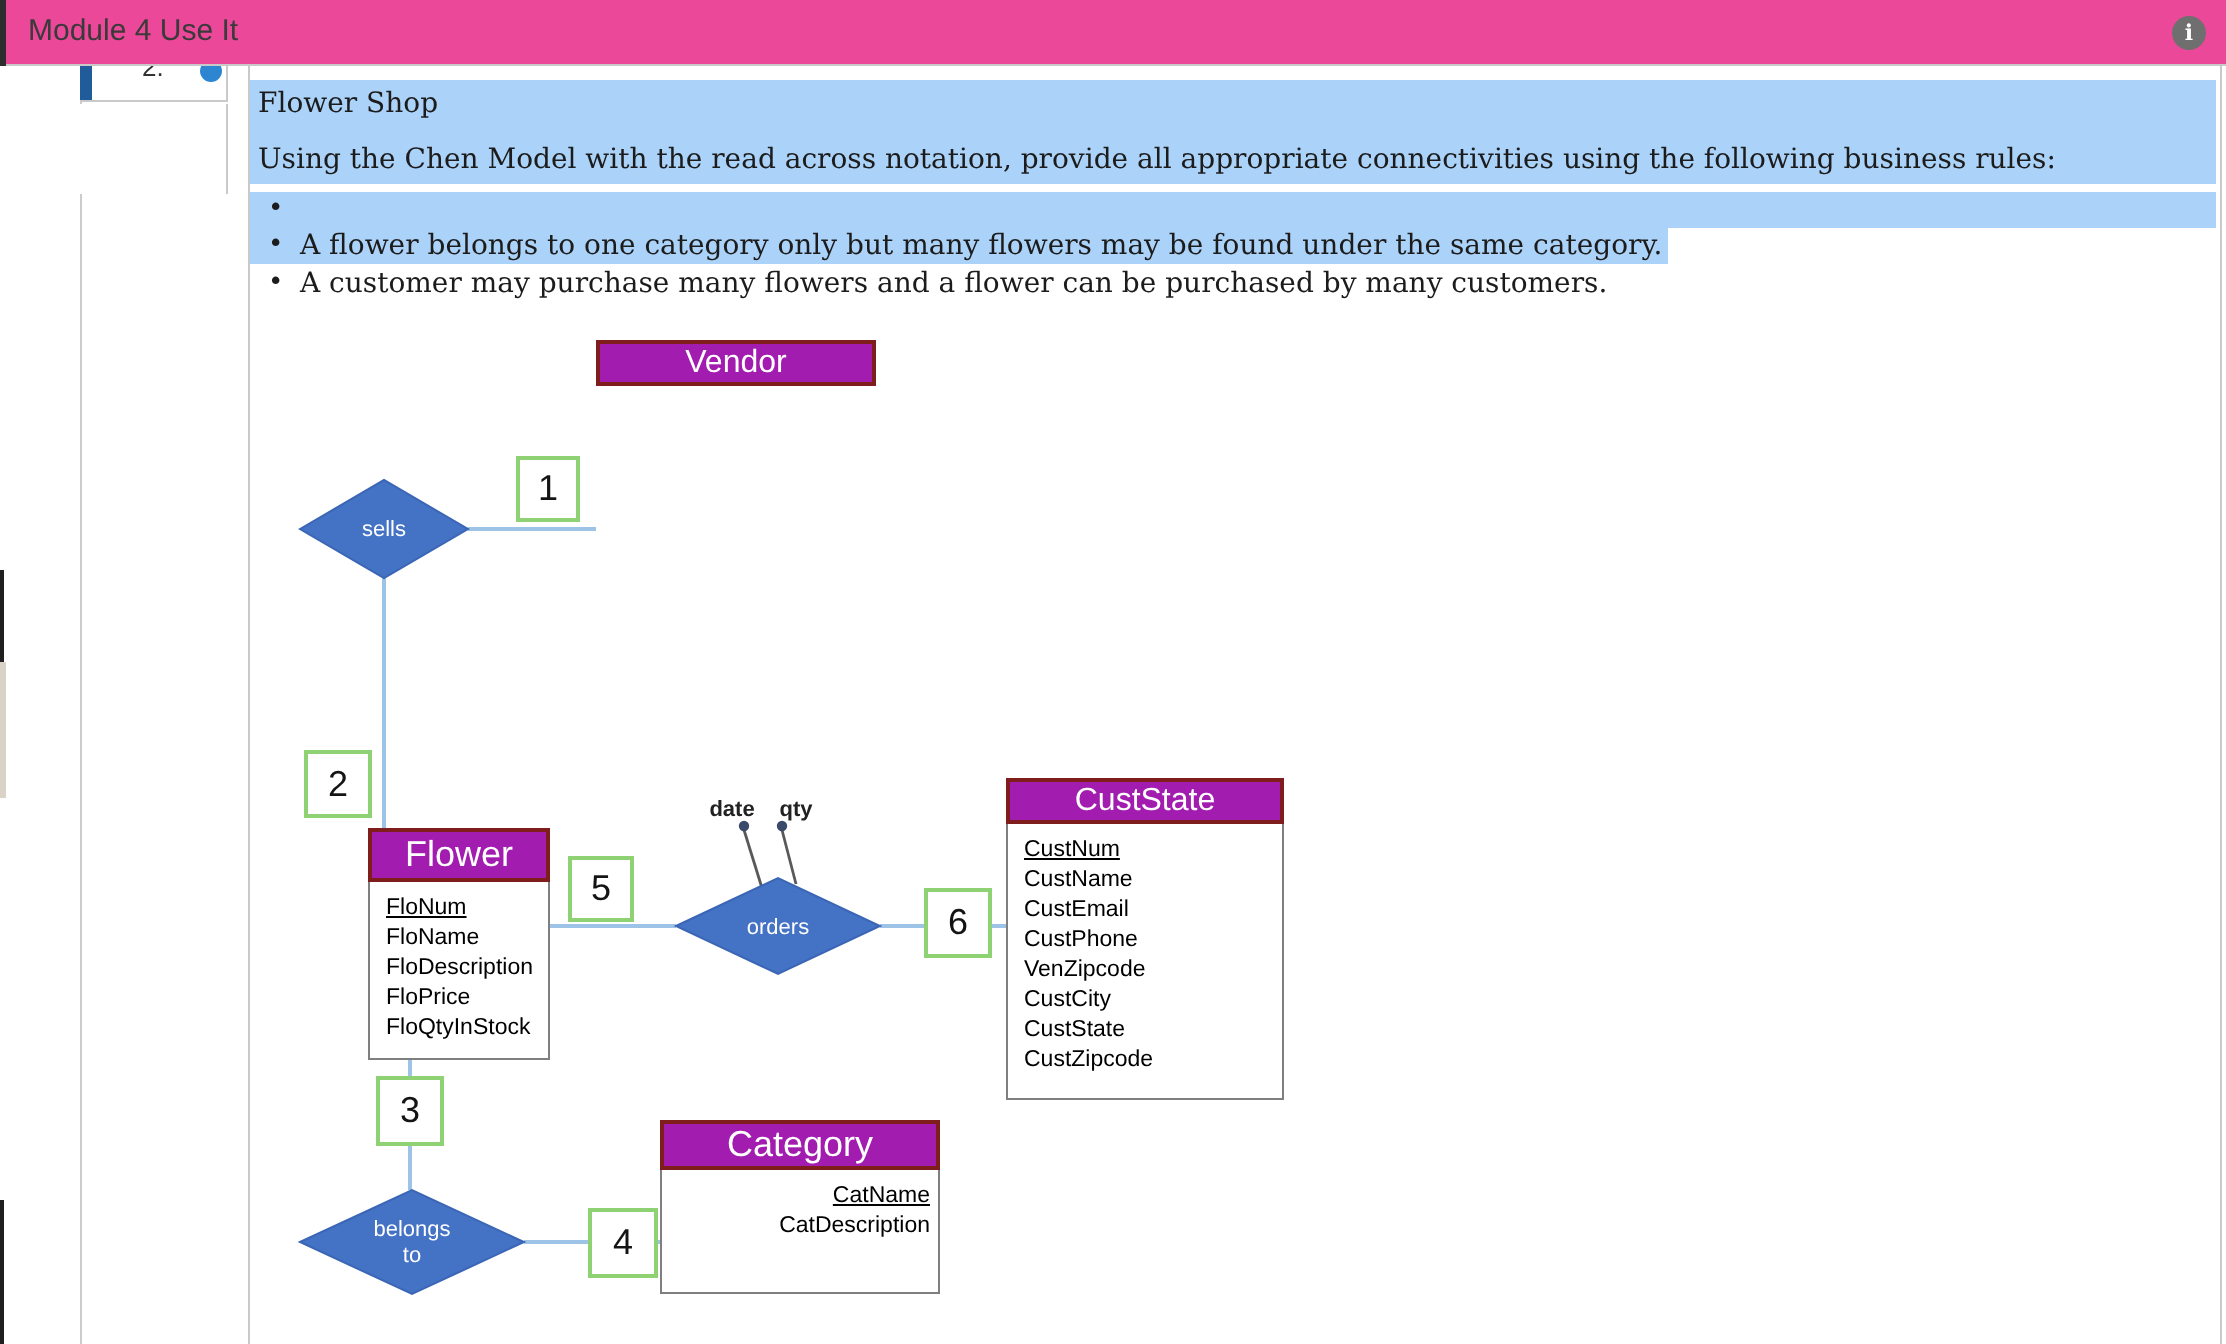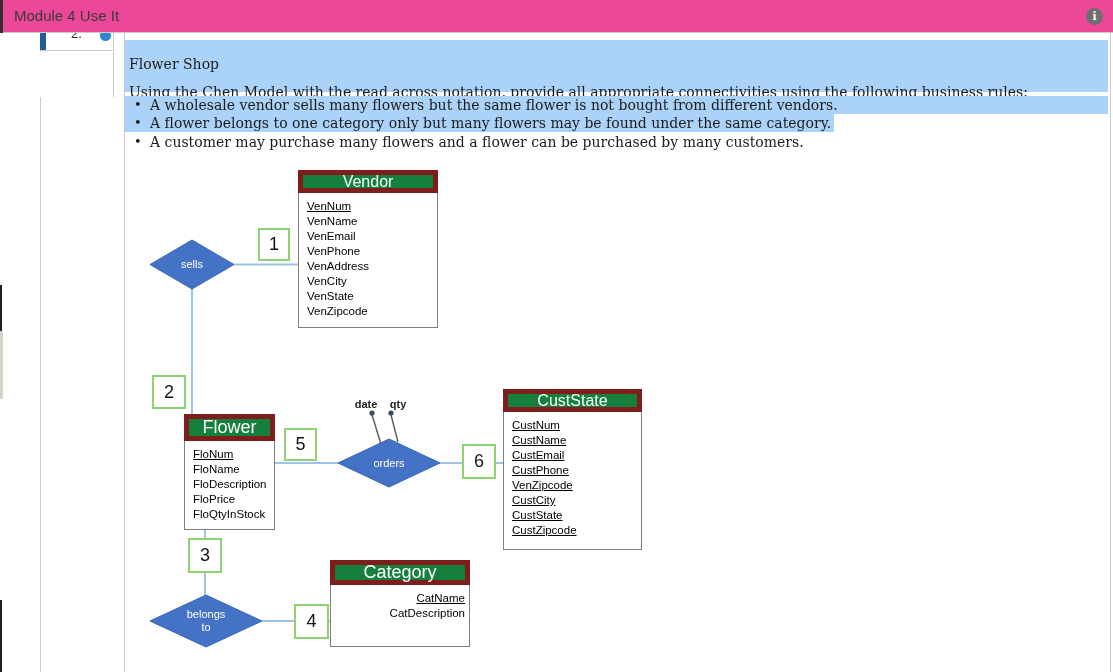--- a/index.html
+++ b/index.html
@@ -33,36 +33,36 @@
   .sidebar-item2 { position:absolute; left:40px; top:52px; width:74px; height:45px;
                    border-right:1px solid #c9c9c9; background:#ffffff; }
 
   
   .panel { position:absolute; left:124px; top:33px; width:987px; height:639px;
            border-left:1px solid #c9c9c9; border-right:1px solid #c9c9c9; background:#ffffff; }
 
   .serif { font-family:"DejaVu Serif", serif; font-size:14px; color:#1c1c1c; }
 
   .para-block { position:absolute; left:125px; top:40px; width:983px; height:52px;
-                background:#abd2f8; padding:15px 0 0 4px; z-index:2; }
+                background:#abd2f8; padding:3px 0 0 4px; z-index:2; }
   .para-block .line1 { line-height:18px; }
   .para-block .line2 { line-height:18px; margin-top:10px; }
 
   .bullet-row { position:absolute; left:125px; width:983px; height:18px; line-height:18px;
                 display:flex; align-items:center; z-index:2; }
   .bullet-row .dot-b { width:10px; margin-left:9px; margin-right:6px; font-size:13px; color:#1c1c1c; }
   .hl-full { background:#abd2f8; }
   .hl-part { display:inline-flex; align-items:center; background:#abd2f8; height:18px; padding-right:3px; }
 
   
   .diagram-svg { position:absolute; left:0; top:0; width:1113px; height:672px;
                  z-index:1; pointer-events:none; }
 
   .entity { position:absolute; z-index:3; }
-  .entity-header { background:#15803d; border:5px solid #7f1d1d; color:#ffffff;
+  .entity-header { background:#a21caf; border:2px solid #7f1d1d; color:#ffffff;
                    display:flex; align-items:center; justify-content:center;
                    font-size:18px; font-weight:400; }
   .entity-body { background:#ffffff; border:1px solid #7f7f7f; border-top:none;
                  padding:6px 4px 0 8px; font-size:11.5px; color:#000000; }
   .attr-row { line-height:15px; white-space:nowrap; }
   .attr-row.pk { text-decoration:underline; }
 
   .num-box { position:absolute; z-index:4; background:#ffffff; border:2px solid #8ed273;
              display:flex; align-items:center; justify-content:center;
              font-size:18px; color:#141414; }
@@ -93,21 +93,20 @@
 
 <div class="panel"></div>
 
 <div class="para-block serif">
   <div class="line1">Flower Shop</div>
   <div class="line2">Using the Chen Model with the read across notation, provide all appropriate connectivities using the following business rules:</div>
 </div>
 
 <div class="bullet-row serif hl-full" style="top:96px">
   <span class="dot-b">•</span>
-  <span>A wholesale vendor sells many flowers but the same flower is not bought from different vendors.</span>
 </div>
 <div class="bullet-row serif" style="top:114px">
   <span class="hl-part">
     <span class="dot-b">•</span>
     <span>A flower belongs to one category only but many flowers may be found under the same category.</span>
   </span>
 </div>
 <div class="bullet-row serif" style="top:133px">
   <span class="dot-b">•</span>
   <span>A customer may purchase many flowers and a flower can be purchased by many customers.</span>
@@ -138,46 +137,36 @@
     <polygon points="150,621 206,595 262,621 206,647"></polygon>
   </g>
   <text x="192" y="268" class="diamond-label">sells</text>
   <text x="389" y="467" class="diamond-label">orders</text>
   <text x="206" y="618" class="diamond-label">belongs</text>
   <text x="206" y="631" class="diamond-label">to</text>
 </svg>
 
 <div class="entity" style="left:298px; top:170px; width:140px;">
   <div class="entity-header" style="height:23px; font-size:16px;">Vendor</div>
-  <div class="entity-body" style="height:135px;">
-      <div class="attr-row pk">VenNum</div>
-      <div class="attr-row">VenName</div>
-      <div class="attr-row">VenEmail</div>
-      <div class="attr-row">VenPhone</div>
-      <div class="attr-row">VenAddress</div>
-      <div class="attr-row">VenCity</div>
-      <div class="attr-row">VenState</div>
-      <div class="attr-row">VenZipcode</div>
-    </div>
 </div>
 
 <div class="entity" style="left:136px; top:414px; width:139px;padding-left:48px;">
   <div class="entity-header" style="height:27px;">Flower</div>
   <div class="entity-body" style="height:89px;">
       <div class="attr-row pk">FloNum</div>
       <div class="attr-row">FloName</div>
       <div class="attr-row">FloDescription</div>
       <div class="attr-row">FloPrice</div>
       <div class="attr-row">FloQtyInStock</div>
     </div>
 </div>
 
 <div class="entity" style="left:503px; top:389px; width:139px;">
   <div class="entity-header" style="height:23px; font-size:16px;">CustState</div>
-  <div class="entity-body" style="height:138px;text-decoration:underline;">
+  <div class="entity-body" style="height:138px;">
       <div class="attr-row pk">CustNum</div>
       <div class="attr-row">CustName</div>
       <div class="attr-row">CustEmail</div>
       <div class="attr-row">CustPhone</div>
       <div class="attr-row">VenZipcode</div>
       <div class="attr-row">CustCity</div>
       <div class="attr-row">CustState</div>
       <div class="attr-row">CustZipcode</div>
     </div>
 </div>

